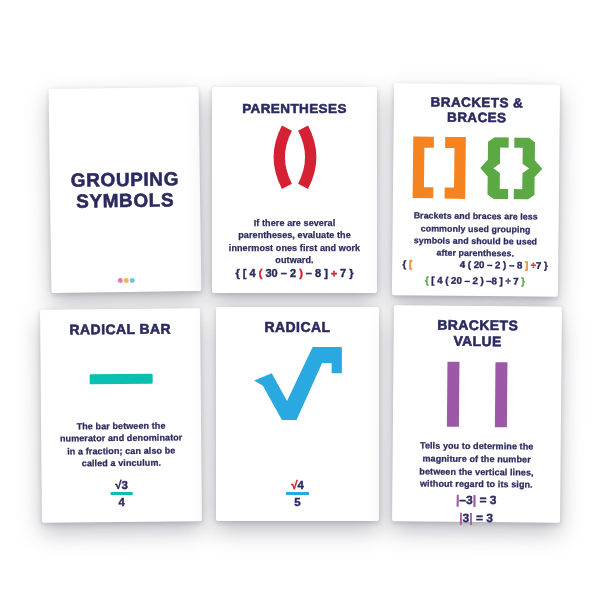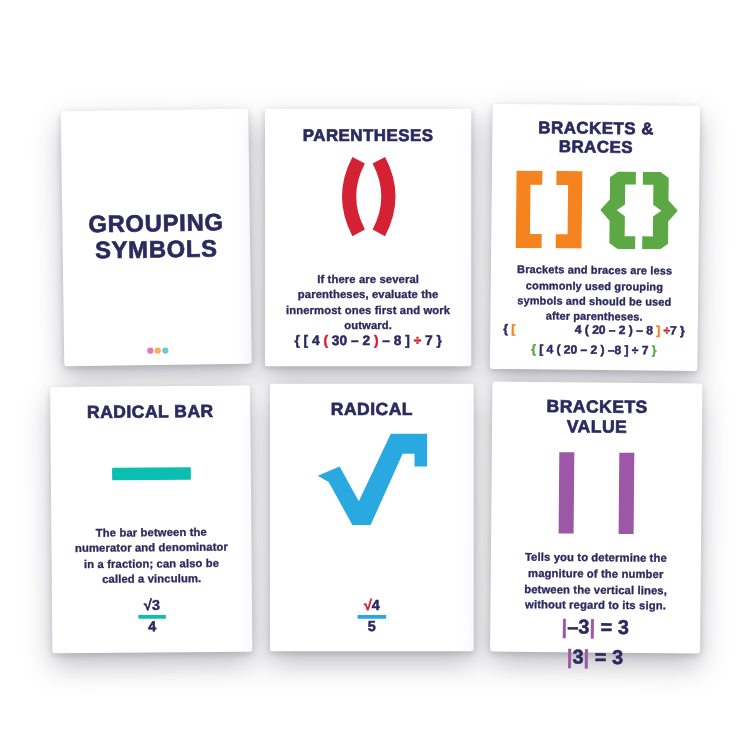--- a/index.html
+++ b/index.html
@@ -59,21 +59,21 @@
   .c5 svg { margin-top:8px; }
   .c5 .body-text { margin-top:9px; }
   .c5 .fraction { margin-top:auto; }
 
   
   .card.c6 { left:393px; top:306px; width:168px; height:216px; padding:12px 8px 13px; transform:rotate(0.5deg); }
   .c6 .card-title { font-size:14px; }
   .c6 .abs-bars { display:flex; gap:36px; margin-top:13px; }
   .c6 .abs-bars i { display:block; width:12px; height:65px; }
   .c6 .body-text { margin-top:13px; }
-  .c6 .equations { margin-top:auto; font-size:16px; font-weight:700; line-height:1.5; -webkit-text-stroke:0.4px currentColor; }
+  .c6 .equations { margin-top:auto; font-size:12px; font-weight:700; line-height:1.5; -webkit-text-stroke:0.4px currentColor; }
   .c6 .equations span { white-space:pre; }
 
   
   .fraction { display:inline-block; font-weight:700; font-size:11.5px; -webkit-text-stroke:0.4px currentColor; }
   .fraction .num { display:block; padding:0 5px 1px; border-bottom:3px solid #000; }
   .fraction .den { display:block; padding-top:1px; }
 </style>
 </head>
 <body>
 

